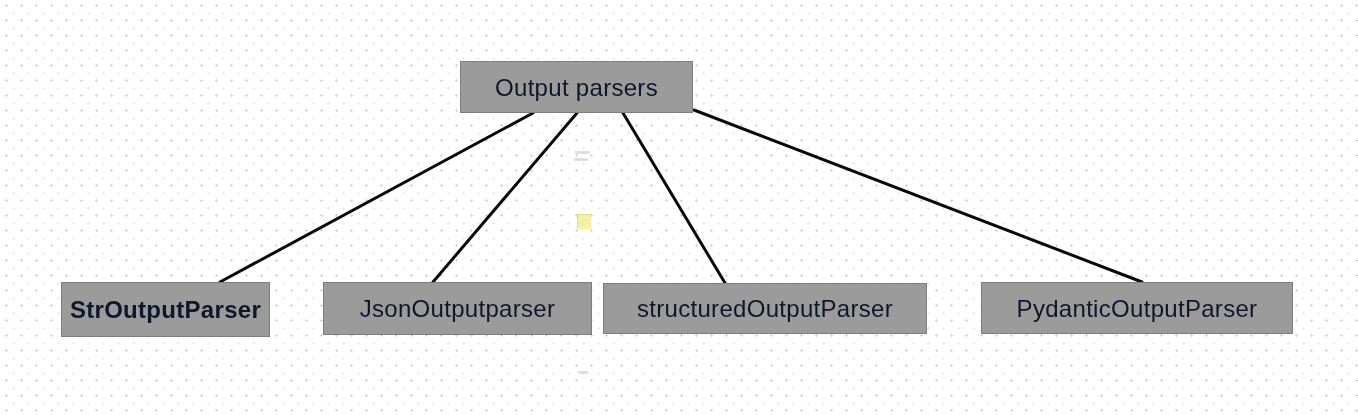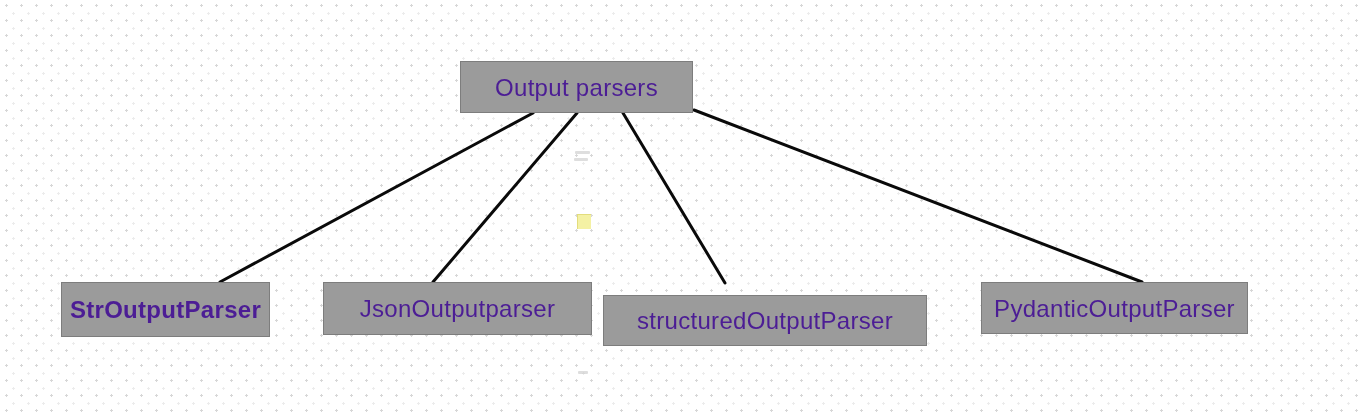--- a/index.html
+++ b/index.html
@@ -28,21 +28,21 @@
     pointer-events: none;
   }
   .node {
     position: absolute;
     box-sizing: border-box;
     background: #9b9b9b;
     border: 1px solid #7d7d7d;
     display: flex;
     align-items: center;
     justify-content: center;
-    color: #4c1d95;
+    color: #0f172a;
     font-size: 24px;
     letter-spacing: 0.3px;
     white-space: nowrap;
     cursor: pointer;
   }
   .node span {
     display: block;
     line-height: 1;
     padding-top: 1px;
   }
@@ -73,24 +73,24 @@
   <div id="nodes">
       <div class="node" style="left: 460px; top: 61px; width: 233px; height: 52px;">
         <span>Output parsers</span>
       </div>
       <div class="node" style="left: 61px; top: 282px; width: 209px; height: 55px; font-weight: bold;">
         <span>StrOutputParser</span>
       </div>
       <div class="node" style="left: 323px; top: 282px; width: 269px; height: 53px;">
         <span>JsonOutputparser</span>
       </div>
-      <div class="node" style="left: 603px; top: 295px; width: 324px; height: 51px;">
+      <div class="node" style="left: 603px; top: 283px; width: 324px; height: 51px;">
         <span>structuredOutputParser</span>
       </div>
-      <div class="node" style="left: 981px; top: 282px; width: 267px; height: 52px;">
+      <div class="node" style="left: 981px; top: 282px; width: 312px; height: 52px;">
         <span>PydanticOutputParser</span>
       </div>
     </div>
   <div id="artifacts">
       <div class="artifact sticky" style="left: 577px; top: 214px; width: 13px; height: 14px; background: rgb(244, 241, 164);"></div>
       <div class="artifact faint-mark" style="left: 575px; top: 151px; width: 15px; height: 3px;"></div>
       <div class="artifact faint-mark" style="left: 574px; top: 158px; width: 14px; height: 3px;"></div>
       <div class="artifact faint-mark" style="left: 578px; top: 371px; width: 10px; height: 3px;"></div>
     </div>
 </div>

